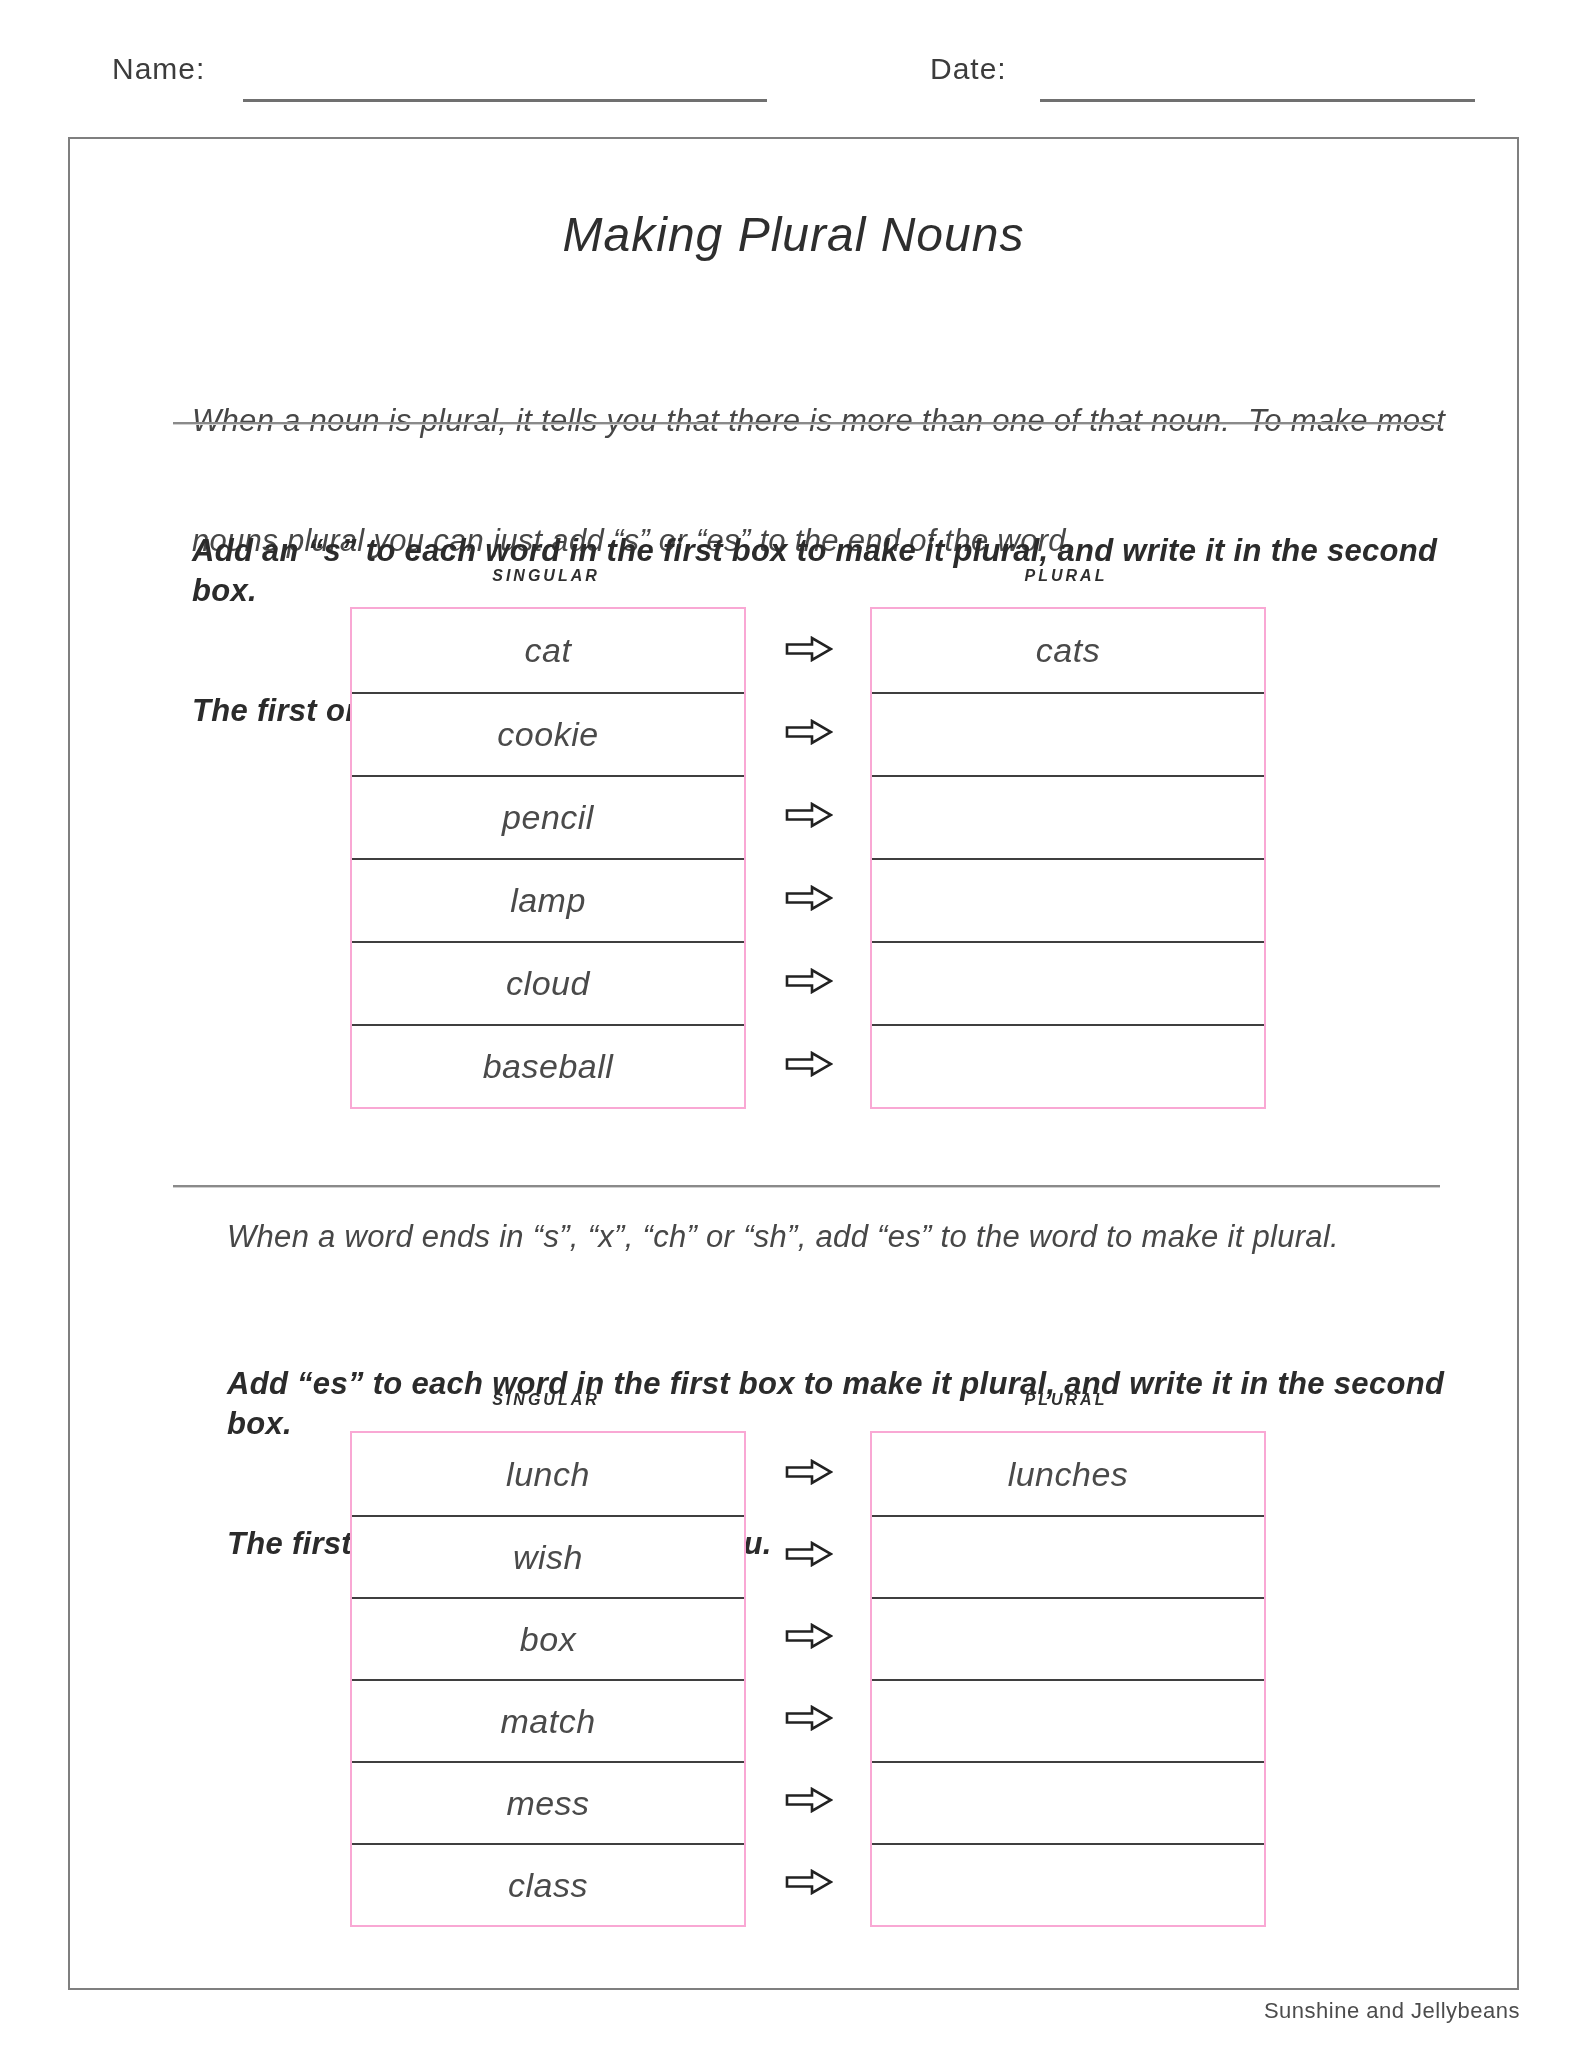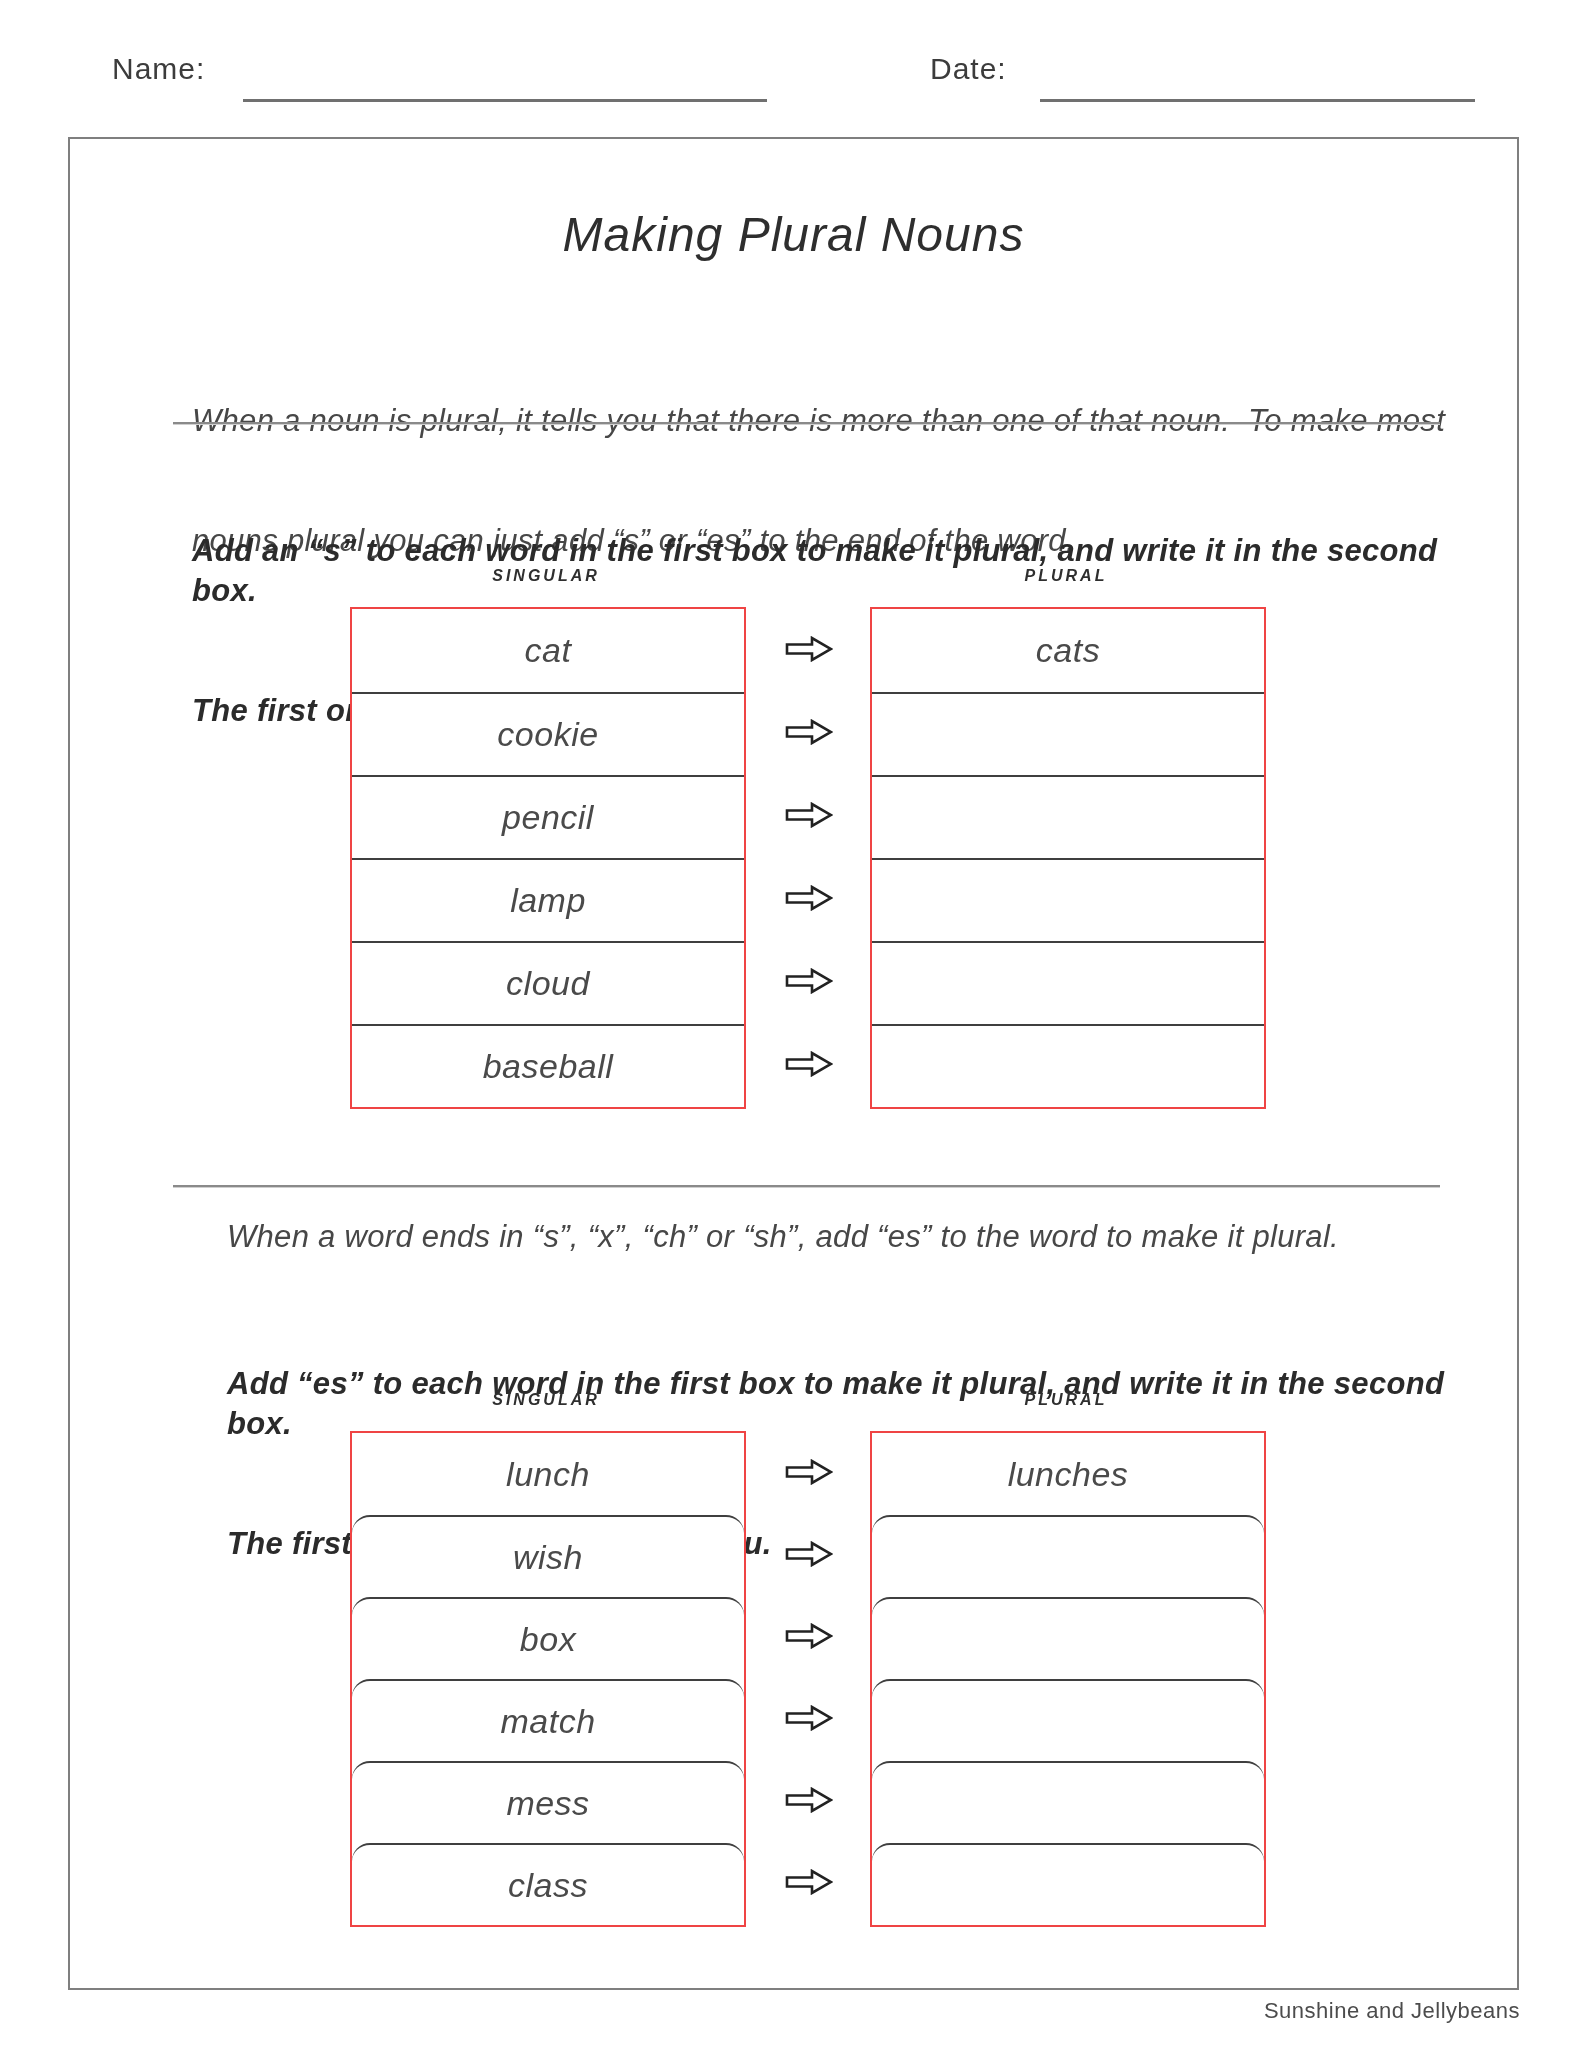--- a/index.html
+++ b/index.html
@@ -65,37 +65,37 @@
     width: 392px;
     text-align: center;
     font-size: 16px;
     font-weight: bold;
     letter-spacing: 3px;
     color: #2f2f2f;
   }
 
   .word-col {
     width: 392px;
-    border: 2px solid #ef4444;
+    border: 2px solid #f9a8d4;
     box-sizing: content-box;
     background: #ffffff;
   }
   .word-row {
     display: flex;
     align-items: center;
     justify-content: center;
     border-top: 2px solid #3f3f3f;
     font-size: 34px;
     letter-spacing: 0.5px;
     color: #4a4a4a;
     box-sizing: border-box;
   }
   .word-row:first-child { border-top: none; }
   .t1 .word-row { height: 83px; }
-  .t2 .word-row { height: 82px; border-radius: 18px; }
+  .t2 .word-row { height: 82px; }
 
   .arrow-col { width: 52px; }
   .arrow-slot {
     display: flex;
     align-items: center;
     justify-content: center;
   }
   .t1 .arrow-slot { height: 83px; }
   .t2 .arrow-slot { height: 82px; }
 

